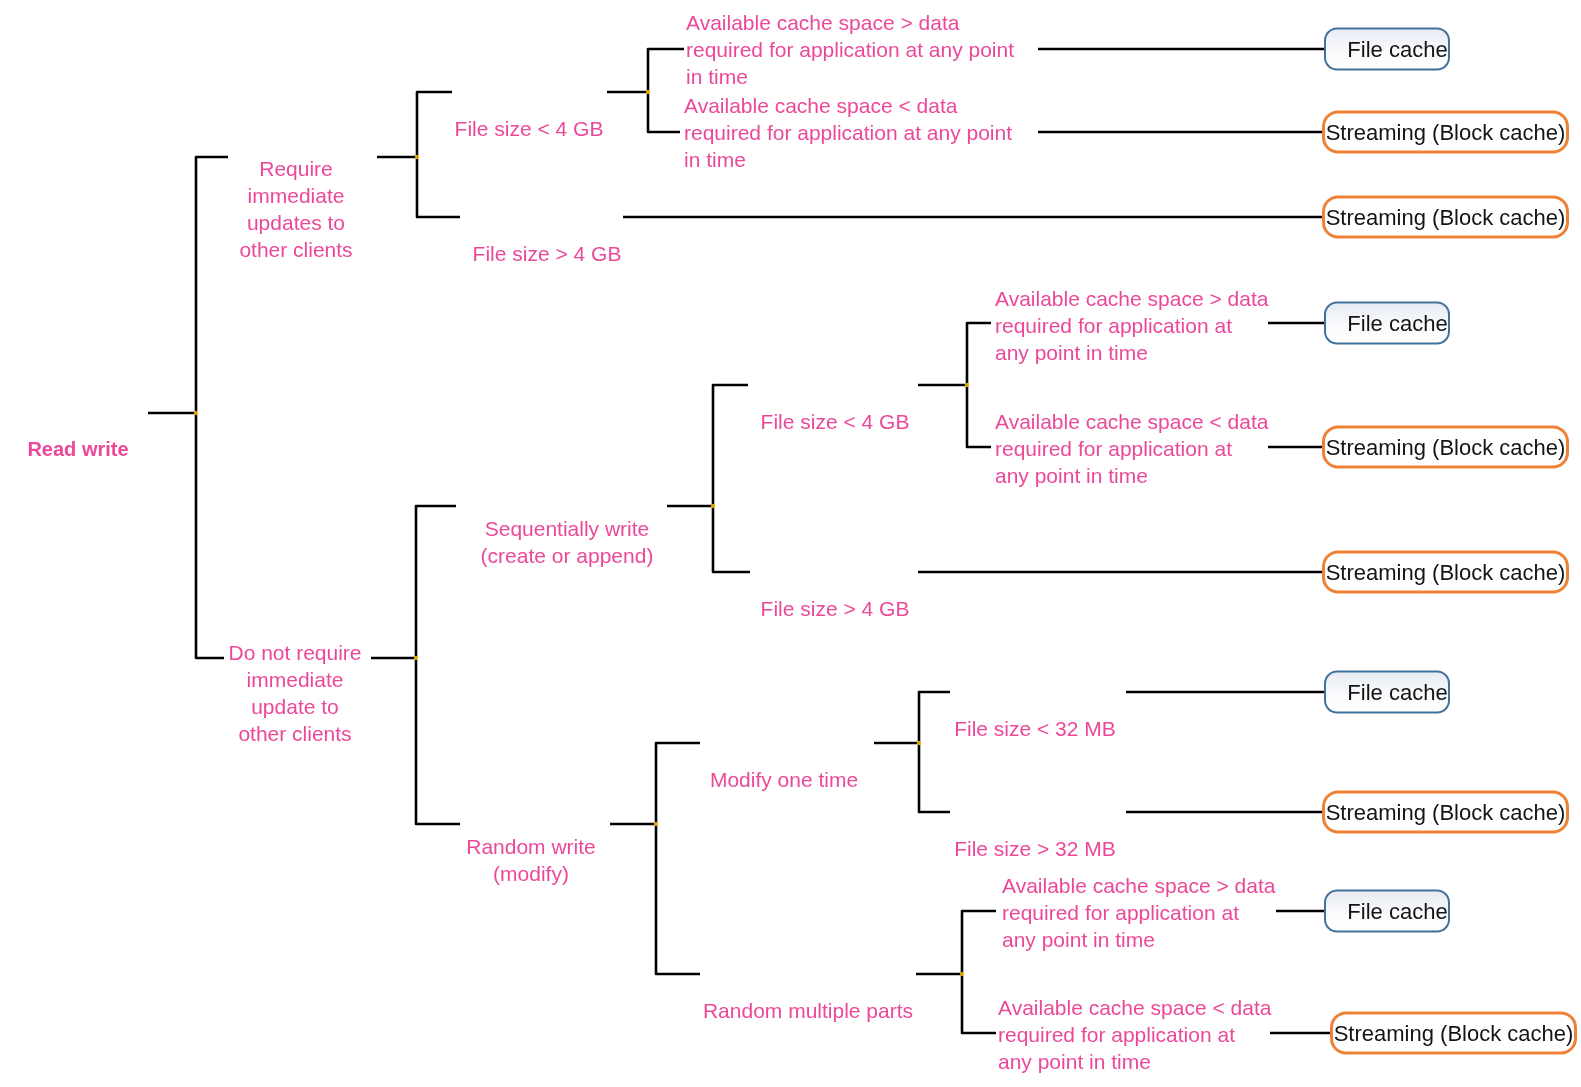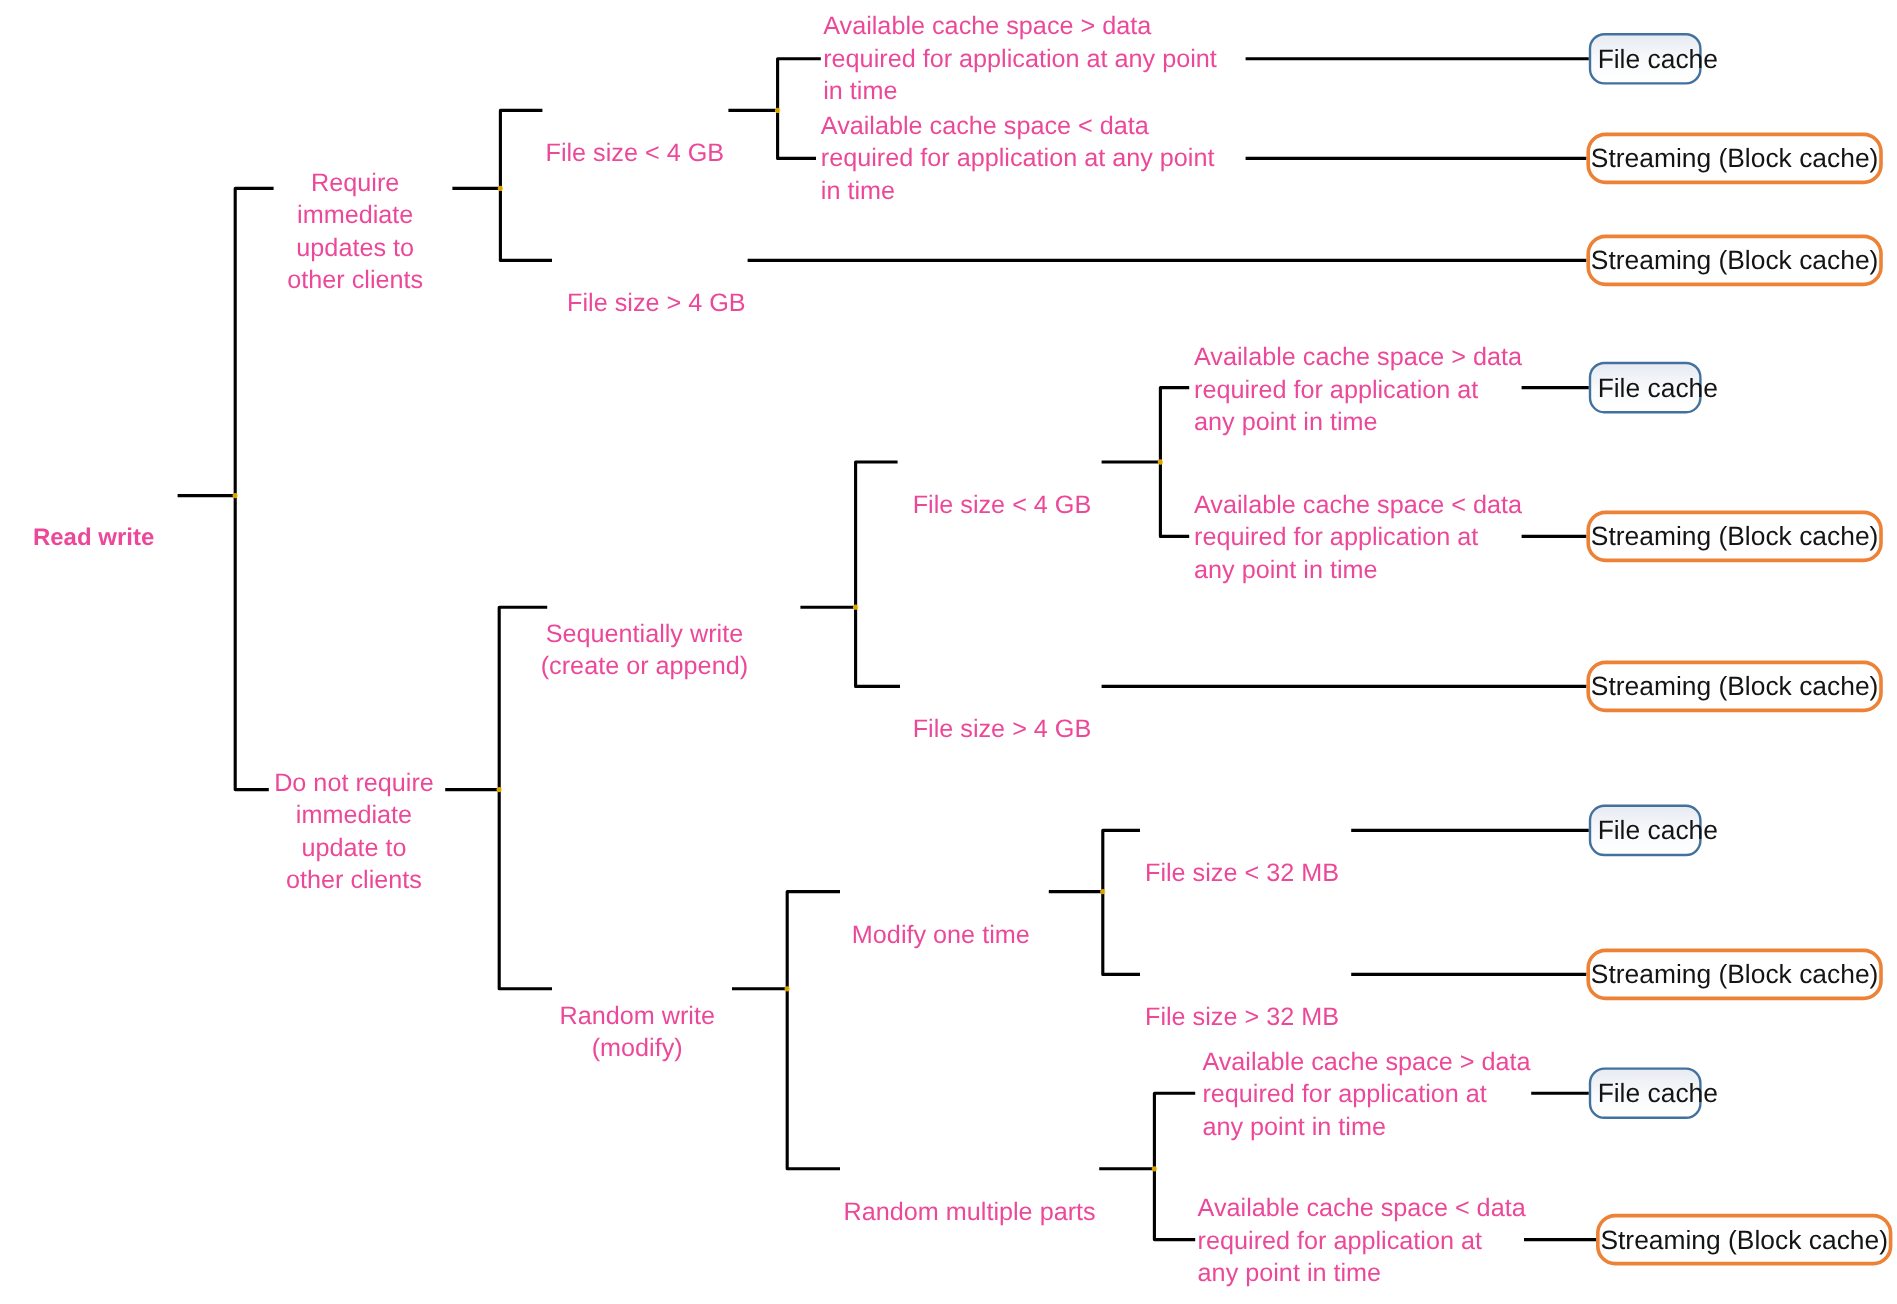--- a/index.html
+++ b/index.html
@@ -15,21 +15,21 @@
   .lbl.center{transform:translate(-50%,-50%);text-align:center;white-space:pre-line;margin-top:36px;}
   .lbl.nowrap{white-space:nowrap;}
   .lbl.leftblock{transform:translateY(-50%);text-align:left;}
   .lbl.root{font-weight:bold;font-size:20px;}
   .outcome{
     position:absolute;display:flex;align-items:center;justify-content:center;
     font-size:22px;box-sizing:border-box;transform:translateY(-50%);
     white-space:nowrap;color:#141414;
   }
   .outcome.file{
-    width:94px;height:43px;border:2.5px solid var(--blue,#41719C);border-radius:13px;
+    width:126px;height:43px;border:2.5px solid var(--blue,#41719C);border-radius:13px;
     background:linear-gradient(180deg,#e7ebf2 0%,#f9fafc 55%,#ffffff 100%);
     padding-left:21px;
   }
   .outcome.stream{
     width:247px;height:43px;border:3px solid var(--orange,#ED8135);border-radius:16px;
     background:#ffffff;
   }
 </style>
 </head>
 <body>
@@ -71,39 +71,39 @@
       <circle cx="713" cy="506" r="2.2"></circle>
         <circle cx="967" cy="385" r="2.2"></circle>
       <circle cx="656" cy="824" r="2.2"></circle>
         <circle cx="919" cy="743" r="2.2"></circle>
       <circle cx="962" cy="974" r="2.2"></circle>
     </g>
   </svg>
 
   <div class="lbl center nowrap root" style="left:78px;top:413px">Read write</div>
 
-  <div class="lbl center" style="left:296px;top:157px">Require
+  <div class="lbl center" style="left:296px;top:173px">Require
 immediate
 updates to
 other clients</div>
   <div class="lbl center" style="left:295px;top:657px">Do not require
 immediate
 update to
 other clients</div>
 
   <div class="lbl center nowrap" style="left:529px;top:92px">File size &lt; 4 GB</div>
   <div class="lbl center nowrap" style="left:547px;top:217px">File size &gt; 4 GB</div>
   <div class="lbl leftblock" style="left:686px;top:49px">Available cache space &gt; data
 required for application at any point
 in time</div>
   <div class="lbl leftblock" style="left:684px;top:132px">Available cache space &lt; data
 required for application at any point
 in time</div>
 
-  <div class="lbl center" style="left:537px;top:506px">Sequentially write
+  <div class="lbl center" style="left:567px;top:506px">Sequentially write
 (create or append)</div>
   <div class="lbl center" style="left:531px;top:824px">Random write
 (modify)</div>
 
   <div class="lbl center nowrap" style="left:835px;top:385px">File size &lt; 4 GB</div>
   <div class="lbl center nowrap" style="left:835px;top:572px">File size &gt; 4 GB</div>
   <div class="lbl leftblock" style="left:995px;top:325px">Available cache space &gt; data
 required for application at
 any point in time</div>
   <div class="lbl leftblock" style="left:995px;top:448px">Available cache space &lt; data

